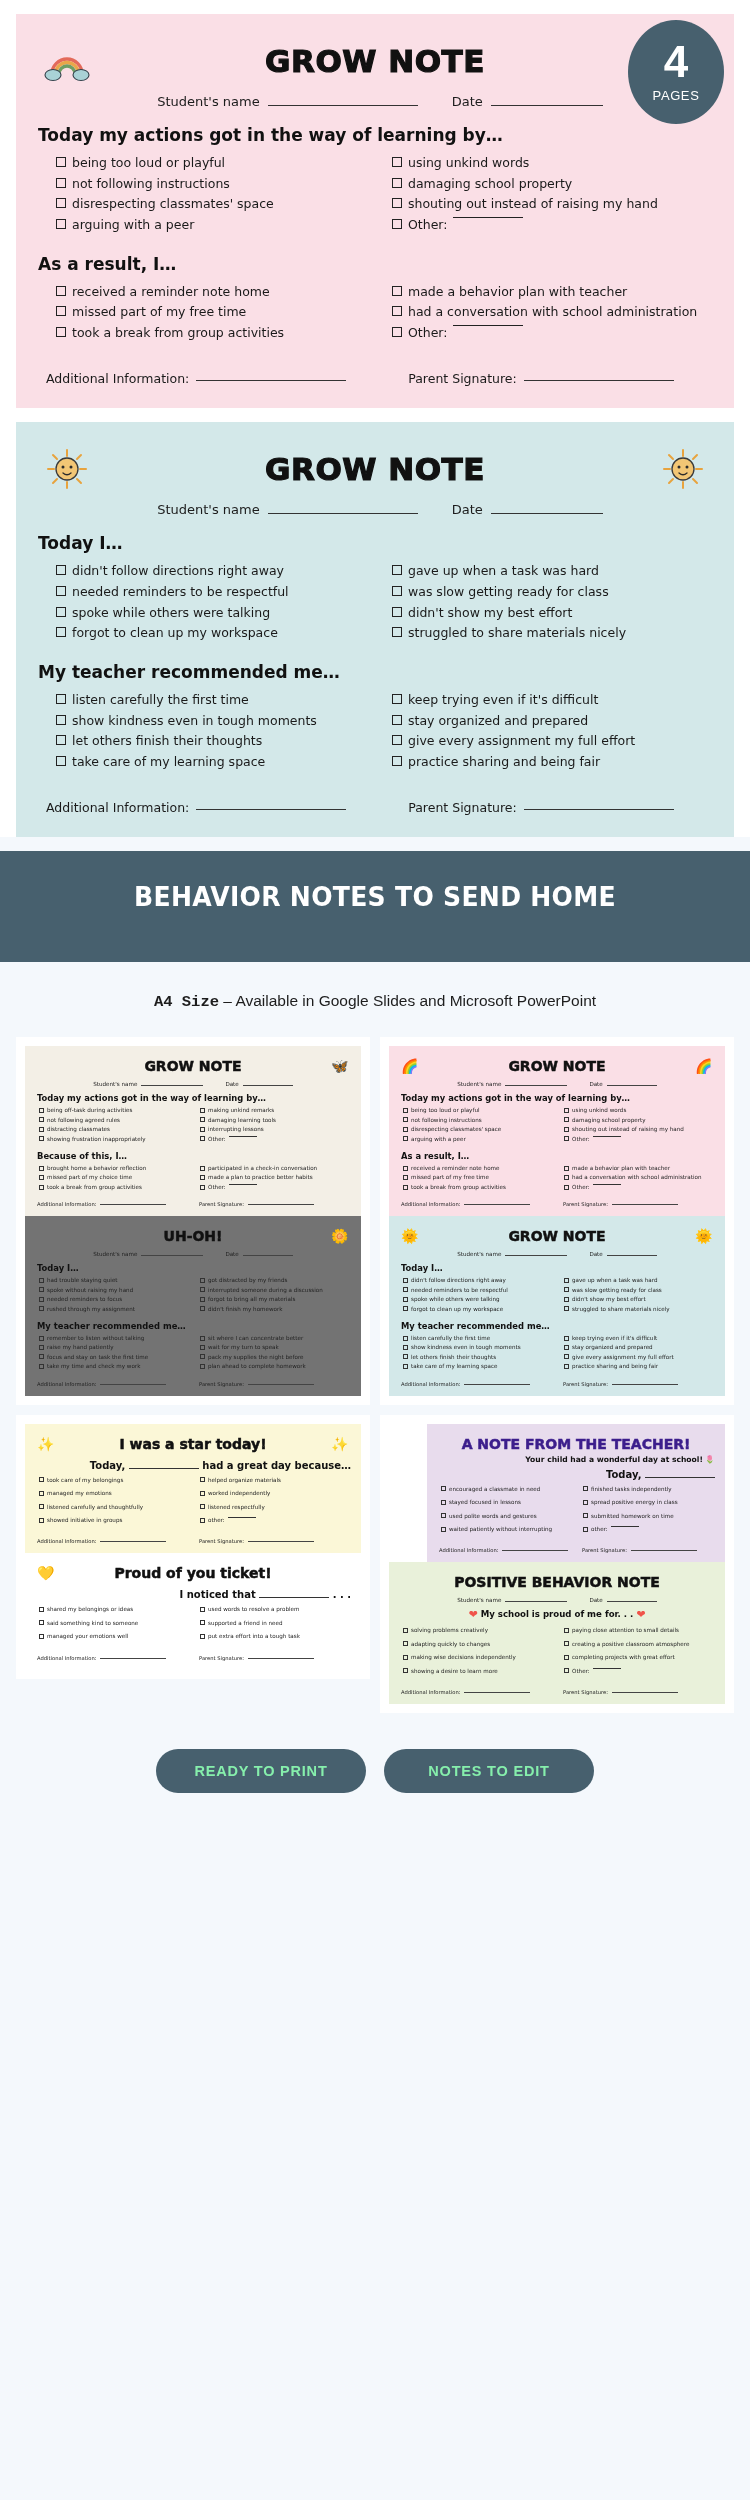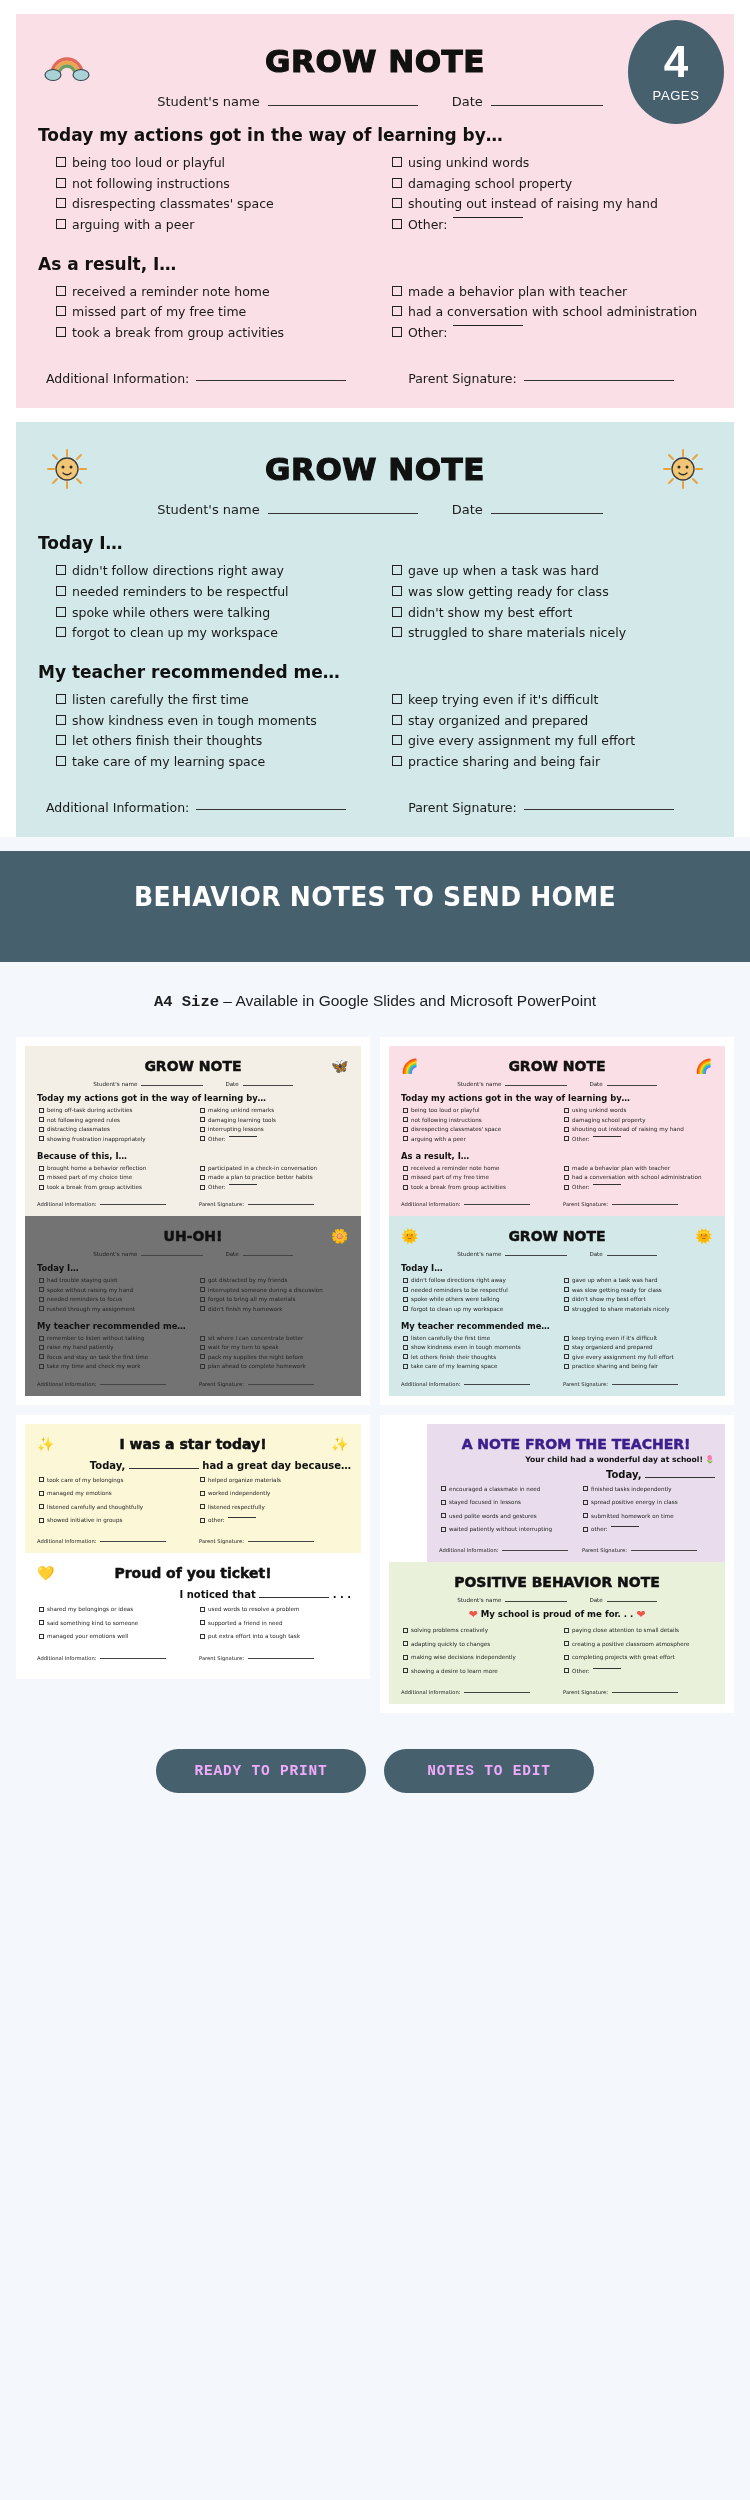--- a/index.html
+++ b/index.html
@@ -167,24 +167,24 @@
            font-size:7.6px; color:#111; margin-bottom:4px; }
   .m-proud { text-align:center; font-family:"DejaVu Sans", sans-serif; font-weight:700;
              font-size:8.6px; color:#111; margin: 4px 0 6px; }
   .heart { color:#f0544a; font-size:11px; vertical-align:-1px; }
 
   .mini.spread .m-opt { margin-bottom: 7px; }
 
   
   .btns { display:flex; justify-content:center; gap: 18px; padding: 18px 0 34px 0; }
   .btn {
-    background:#47606e; color:#f0abfc; border:none;
+    background:#47606e; color:#86efac; border:none;
     border-radius: 26px; padding: 14px 0; width: 210px;
     font-size: 14.5px; font-weight: 700; letter-spacing: .8px;
-    font-family:Liberation Mono, monospace; cursor:pointer;
+    font-family:Liberation Sans, sans-serif; cursor:pointer;
   }
 </style>
 </head>
 <body>
 
 <div class="page">
 
   <div class="hero-wrap">
 
     <div class="hero-card pink">

